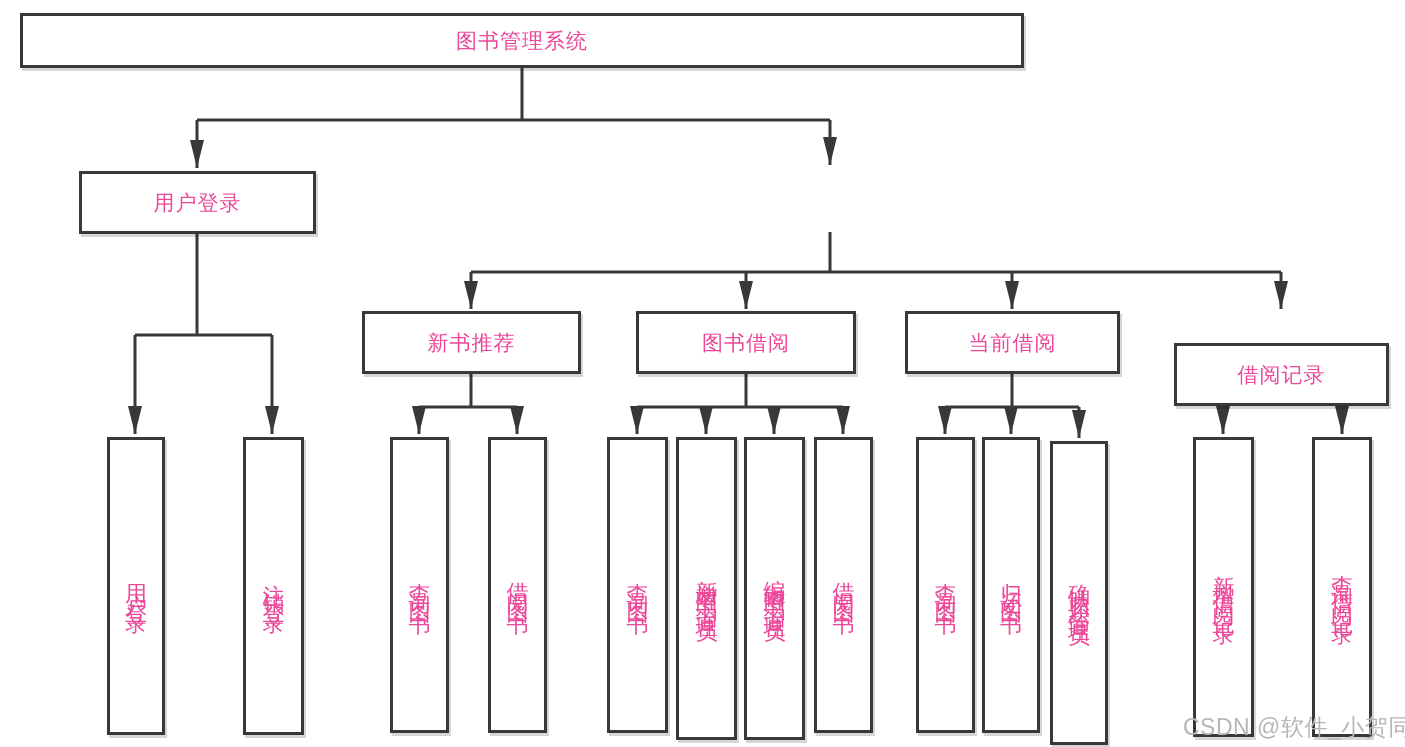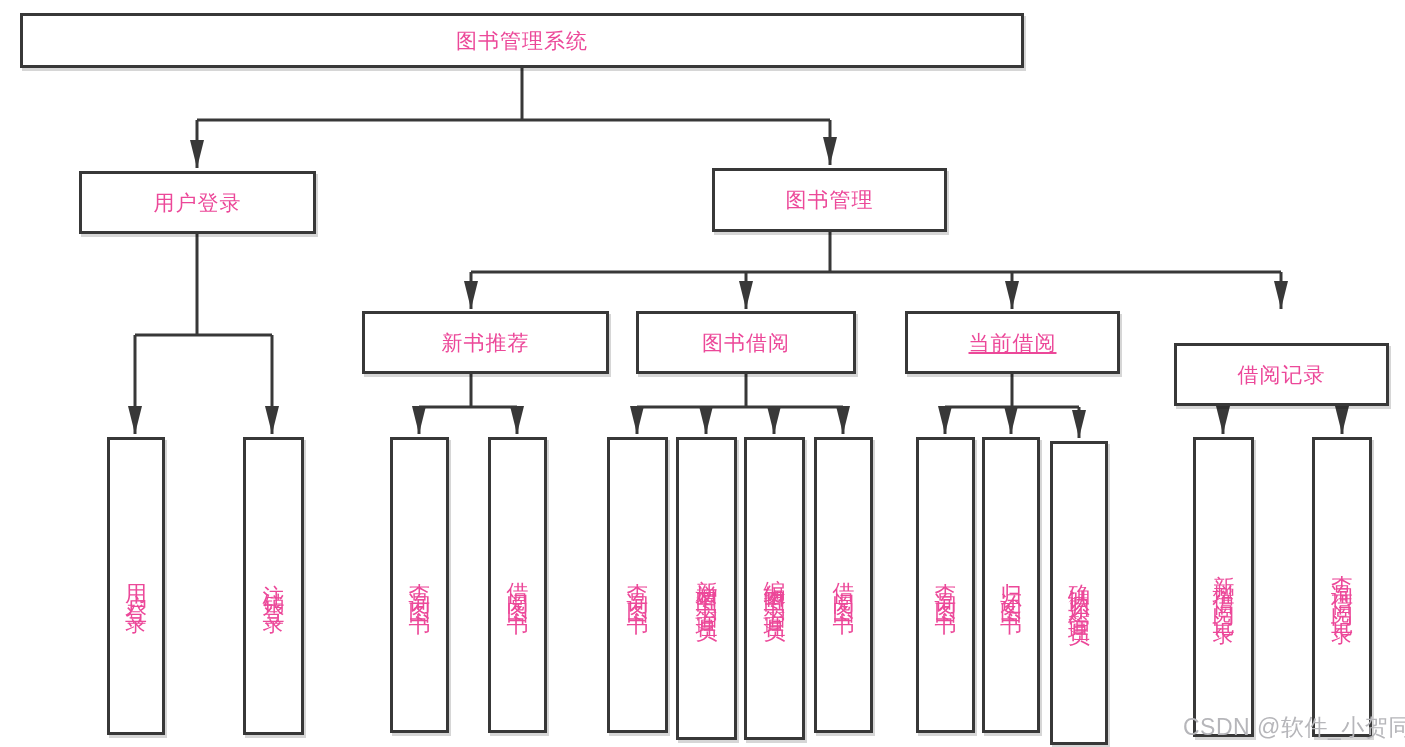--- a/index.html
+++ b/index.html
@@ -73,31 +73,28 @@
     </g>
   </svg>
 
   <div class="box hbox" style="left:20px; top:13px; width:1004px; height:55px;">
     <span>图书管理系统</span>
   </div>
 
   <div class="box hbox" style="left:79px; top:171px; width:237px; height:63px;">
     <span>用户登录</span>
   </div>
-  <div class="box hbox" style="left:712px; top:168px; width:235px; height:64px;">
-    <span>图书管理</span>
-  </div>
 
-  <div class="box hbox" style="left:362px; top:311px; width:247px; height:63px;">
+  <div class="box hbox" style="left:362px; top:311px; width:219px; height:63px;">
     <span>新书推荐</span>
   </div>
   <div class="box hbox" style="left:636px; top:311px; width:220px; height:63px;">
     <span>图书借阅</span>
   </div>
-  <div class="box hbox" style="left:905px; top:311px; width:215px; height:63px;text-decoration:underline;">
+  <div class="box hbox" style="left:905px; top:311px; width:215px; height:63px;">
     <span>当前借阅</span>
   </div>
   <div class="box hbox" style="left:1174px; top:311px; width:215px; height:63px;margin-top:32px;">
     <span>借阅记录</span>
   </div>
 
   <div class="box vbox" style="left:107px; top:437px; width:58px; height:298px;">
     <span>用户登录</span>
   </div>
   <div class="box vbox" style="left:243px; top:437px; width:61px; height:298px;">

